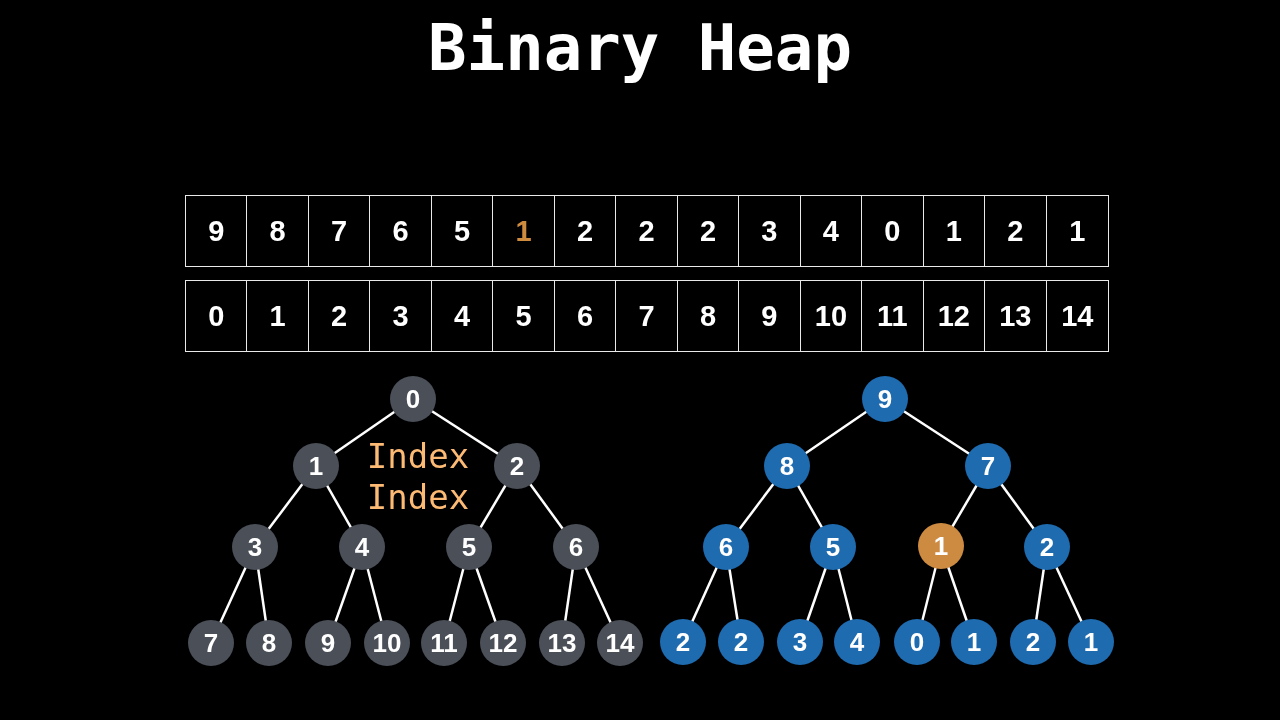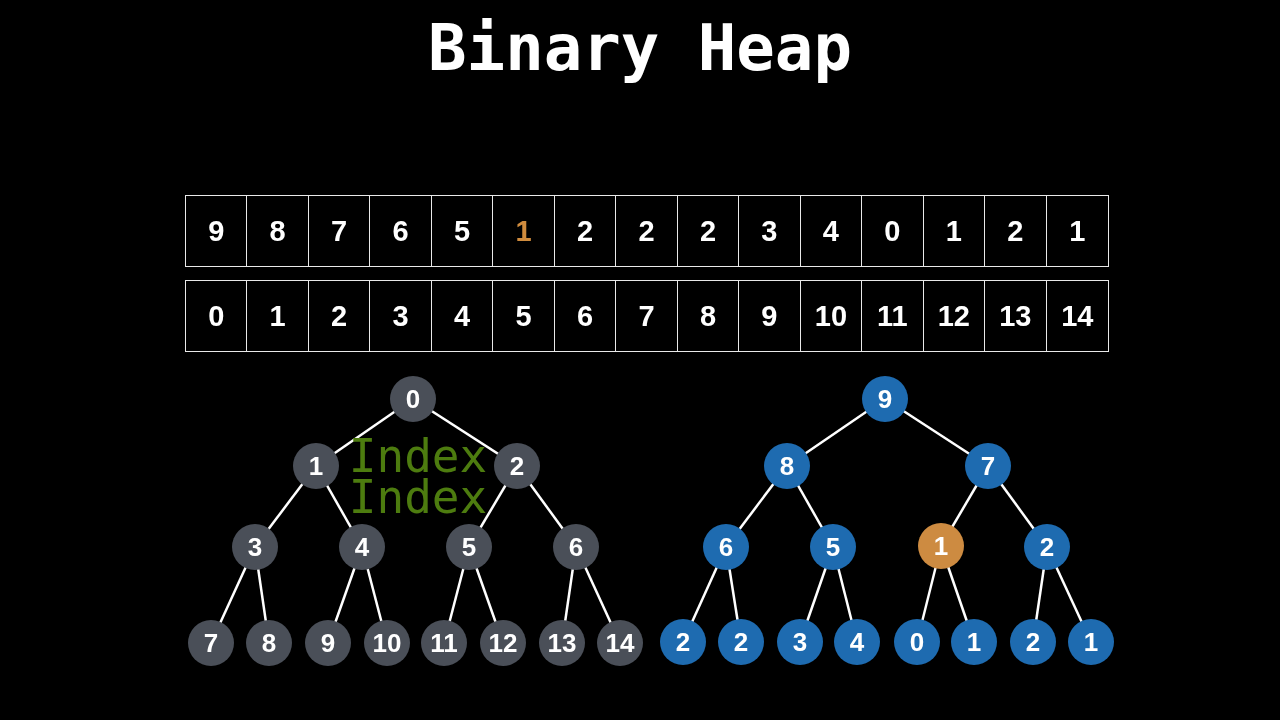--- a/index.html
+++ b/index.html
@@ -58,23 +58,23 @@
     top: 0;
     width: 1280px;
     height: 720px;
   }
   .index-tree-label {
     position: absolute;
     left: 318px;
     top: 436px;
     width: 200px;
     text-align: center;
-    color: #4d7c0f;
+    color: #fdba74;
     font-family: "DejaVu Sans Mono", monospace;
-    font-size: 46px;
+    font-size: 34px;
     line-height: 41px;
     white-space: pre;
   }
 </style>
 </head>
 <body>
 
 <div class="stage">
 
   <div class="title"><span>Binary Heap</span><br></div>

